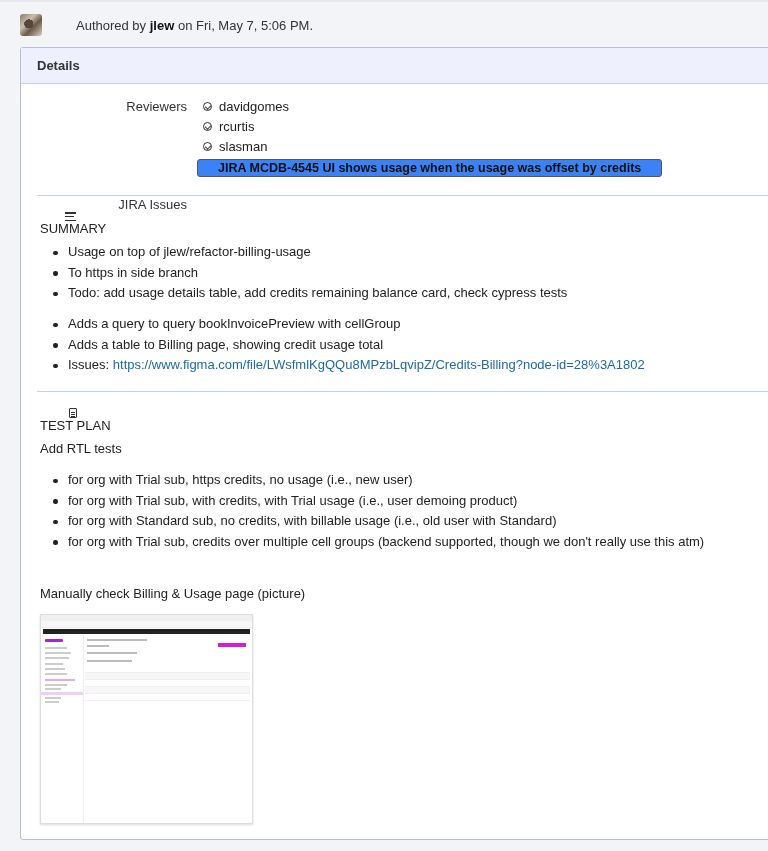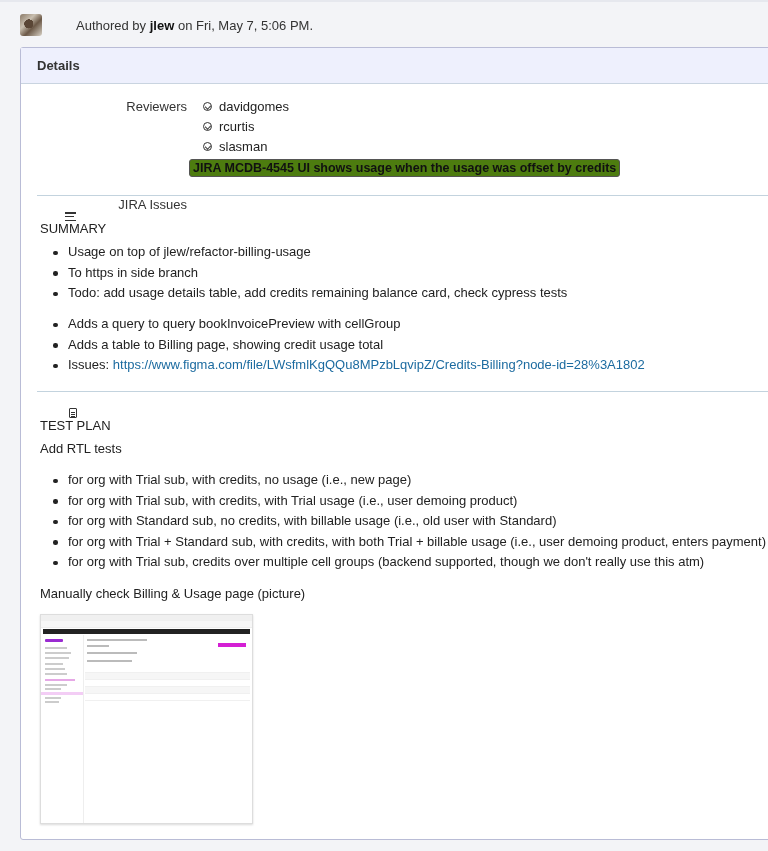--- a/index.html
+++ b/index.html
@@ -39,23 +39,23 @@
     .reviewer { position:absolute; left:182px; display:flex; align-items:center; font-size:13px; color:#222; }
     .check {
       width:9px; height:9px; border:1.3px solid #333; border-radius:50%;
       margin-right:7px; position:relative; box-sizing:border-box;
     }
     .check::after {
       content:""; position:absolute; left:1.8px; top:0.5px; width:2.5px; height:4px;
       border-right:1.3px solid #333; border-bottom:1.3px solid #333; transform:rotate(45deg);
     }
     .jira-tag {
-      position:absolute; left:168px; top:111px;
-      border:1px solid #555; border-radius:3px; background:#4d7c0f;
-      padding:1px 3px; font-weight:bold; font-size:12.5px; color:#111; white-space:nowrap;
+      position:absolute; left:176px; top:111px;
+      border:1px solid #555; border-radius:3px; background:#3b82f6;
+      padding:1px 20px; font-weight:bold; font-size:12.5px; color:#111; white-space:nowrap;
     }
     .divider { position:absolute; left:16px; right:0; height:1px; background:#c3d3de; }
     .section-title {
       position:absolute; left:19px; display:flex; align-items:center;
       font-size:13px; color:#222;flex-direction:column;
     }
     .icon-lines { width:11px; height:9px; margin-right:5px; display:flex; flex-direction:column; justify-content:space-between; }
     .icon-lines span { display:block; height:1.5px; background:#333; }
     .icon-doc {
       width:8px; height:10px; border:1.2px solid #333; border-radius:1px; margin-right:5px;
@@ -145,24 +145,23 @@
   <div class="divider" style="top:343px"></div>
 
   <div class="section-title" style="top:360px">
     <span class="icon-doc"></span>
     <span>TEST PLAN</span>
   </div>
 
   <div class="para" style="top:393px">Add RTL tests</div>
 
   <ul class="bul" style="top:422px">
-    <li>for org with Trial sub, with credits, no usage (i.e., new page)</li>
+    <li>for org with Trial sub, https credits, no usage (i.e., new user)</li>
     <li>for org with Trial sub, with credits, with Trial usage (i.e., user demoing product)</li>
     <li>for org with Standard sub, no credits, with billable usage (i.e., old user with Standard)</li>
-    <li>for org with Trial + Standard sub, with credits, with both Trial + billable usage (i.e., user demoing product, enters payment)</li>
     <li>for org with Trial sub, credits over multiple cell groups (backend supported, though we don't really use this atm)</li>
   </ul>
 
   <div class="para" style="top:538px">Manually check Billing &amp; Usage page (picture)</div>
 
   <div class="thumb" title="Billing &amp; Usage page screenshot thumbnail">
     <div class="t-bar1"></div>
     <div class="t-bar2"></div>
     <div class="t-banner"></div>
     <div class="t-side">

